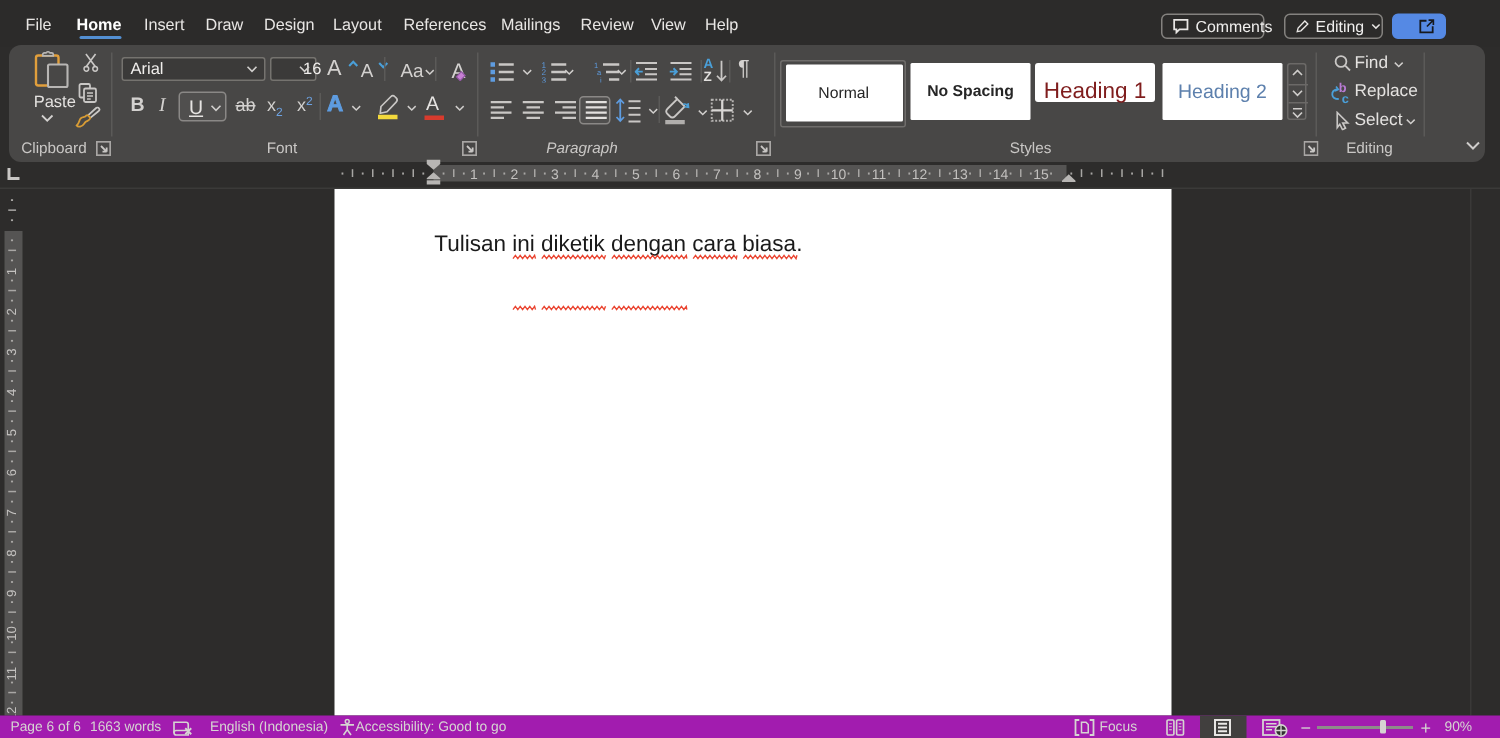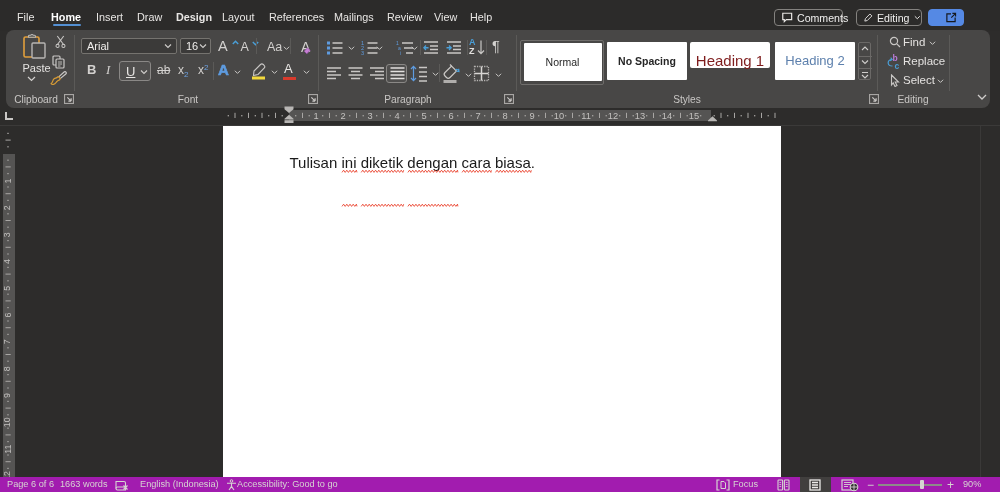--- a/index.html
+++ b/index.html
@@ -29,21 +29,21 @@
   .st { position:absolute; top:2px; }
 </style>
 </head>
 <body>
 
 <div id="titlebar">
   <span class="tab" style="left:17px;">File</span>
   <span class="tab sel" style="left:51px;">Home</span>
   <span class="tab" style="left:96px;">Insert</span>
   <span class="tab" style="left:137px;">Draw</span>
-  <span class="tab" style="left:176px;font-weight:bold;">Design</span>
+  <span class="tab" style="left:176px;">Design</span>
   <span class="tab" style="left:222px;">Layout</span>
   <span class="tab" style="left:269px;">References</span>
   <span class="tab" style="left:334px;">Mailings</span>
   <span class="tab" style="left:387px;">Review</span>
   <span class="tab" style="left:434px;">View</span>
   <span class="tab" style="left:470px;">Help</span>
   <div id="homeline"></div>
   <div class="tbtn" style="left:774px; width:69px; padding-left:6px;">
     <svg width="12" height="11" viewBox="0 0 14 13" style="margin-right:4px; flex-shrink:0;">
         <path d="M2 1.5h10.5v7.5H6.2L3.8 11.3V9H2z" fill="none" stroke="#e8e6e4" stroke-width="1.4"></path>
@@ -100,21 +100,21 @@
       <rect x="0.5" y="0.5" width="8" height="8" fill="none" stroke="#a8a6a4" stroke-width="1"></rect>
       <path d="M3 3l3.2 3.2M6.4 6.4V3.9M6.4 6.4H3.9" stroke="#c9c7c5" stroke-width="1.1" fill="none"></path>
     </svg>
   <div class="vsep" style="left:68px;"></div>
 
   <div class="abs" style="left:75px; top:8px; width:96px; height:15.5px; background:#3b3a39; border:1px solid #75736f; border-radius:2px; color:#f0eeec; font-size:11px; line-height:14px; padding-left:5px;">Arial
     <svg class="abs" style="right:4px; top:5px;" width="8" height="5" viewBox="0 0 8 5">
         <path d="M1 .5l3 3 3-3" fill="none" stroke="#cfcdcb" stroke-width="1.1"></path>
       </svg>
   </div>
-  <div class="abs" style="left:174px; top:8px; width:31px; height:15.5px; background:#3b3a39; border:1px solid #75736f; border-radius:2px; color:#f0eeec; font-size:11px; line-height:14px; padding-left:5px;">16
+  <div class="abs" style="left:174px; top:8px; width:31px; height:15.5px; background:#3b3a39; border:1px solid #75736f; border-radius:2px; color:#f0eeec; font-size:11px; line-height:14px; padding-left:21px;">16
     <svg class="abs" style="right:3px; top:5px;" width="8" height="5" viewBox="0 0 8 5">
         <path d="M1 .5l3 3 3-3" fill="none" stroke="#cfcdcb" stroke-width="1.1"></path>
       </svg>
   </div>
   <div class="abs ric" style="left:212px; top:8px; font-size:14.5px;">A</div>
   <svg class="abs" style="left:225.5px; top:9.5px;" width="7" height="5" viewBox="0 0 7 5">
       <path d="M.8 4L3.5 1.2 6.2 4" fill="none" stroke="#4a9fd8" stroke-width="1.4"></path>
     </svg>
   <div class="abs ric" style="left:234.5px; top:10px; font-size:12.5px;">A</div>
   <svg class="abs" style="left:246px; top:11px;" width="7" height="5" viewBox="0 0 7 5">
@@ -241,21 +241,21 @@
   <svg class="chev" style="left:459px; top:41.5px;" width="8" height="5" viewBox="0 0 8 5">
       <path d="M1 .5l3 3 3-3" fill="none" stroke="#cfcdcb" stroke-width="1.1"></path>
     </svg>
   <svg class="abs" style="left:467px; top:34.5px;" width="17" height="17" viewBox="0 0 17 17">
     <rect x="1.5" y="1.5" width="14" height="14" fill="none" stroke="#b5b3b1" stroke-width="1.3" stroke-dasharray="1.3 1.1"></rect>
     <path d="M8.5 1.5v14M1.5 8.5h14" stroke="#d8d6d4" stroke-width="1.5"></path>
   </svg>
   <svg class="chev" style="left:489px; top:41.5px;" width="8" height="5" viewBox="0 0 8 5">
       <path d="M1 .5l3 3 3-3" fill="none" stroke="#cfcdcb" stroke-width="1.1"></path>
     </svg>
-  <div class="glabel" style="left:372px; width:60px;">Paragraph</div>
+  <div class="glabel" style="left:352px; width:60px;font-style:italic;">Paragraph</div>
   <svg class="launcher" style="left:498px; top:64px;" width="9" height="9" viewBox="0 0 9 9">
       <rect x="0.5" y="0.5" width="8" height="8" fill="none" stroke="#a8a6a4" stroke-width="1"></rect>
       <path d="M3 3l3.2 3.2M6.4 6.4V3.9M6.4 6.4H3.9" stroke="#c9c7c5" stroke-width="1.1" fill="none"></path>
     </svg>
   <div class="vsep" style="left:510px;"></div>
 
   <div class="abs" style="left:514px; top:9.5px; width:84px; height:45px; border:1.5px solid #6f6d6b; border-radius:2px;padding-left:22px;">
     <div style="position:absolute; left:2.5px; top:2.5px; width:78px; height:38px; background:#fff; border-radius:1px; text-align:center; line-height:38px; font-size:10.5px; color:#262626;">Normal</div>
   </div>
   <div class="abs" style="left:601px; top:12px; width:80px; height:38px; background:#fff; border-radius:1px; text-align:center; line-height:38px; font-size:10.5px; font-weight:bold; color:#262626;">No Spacing</div>

